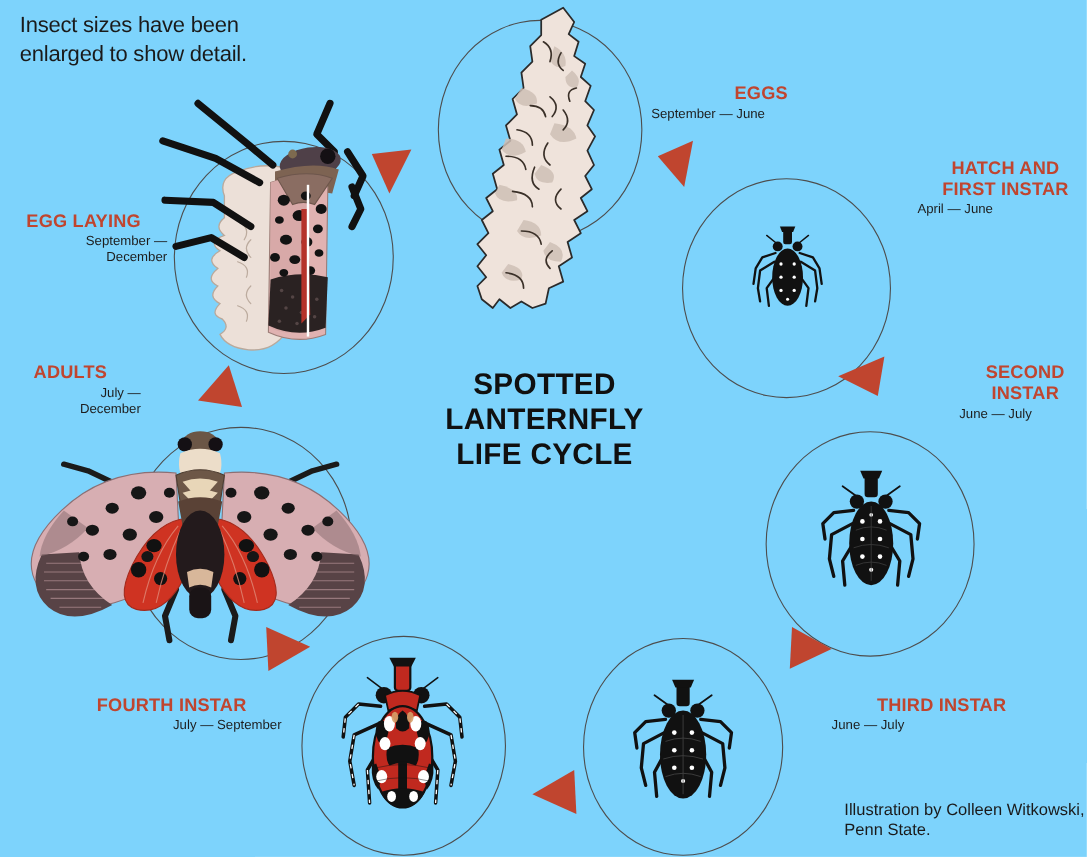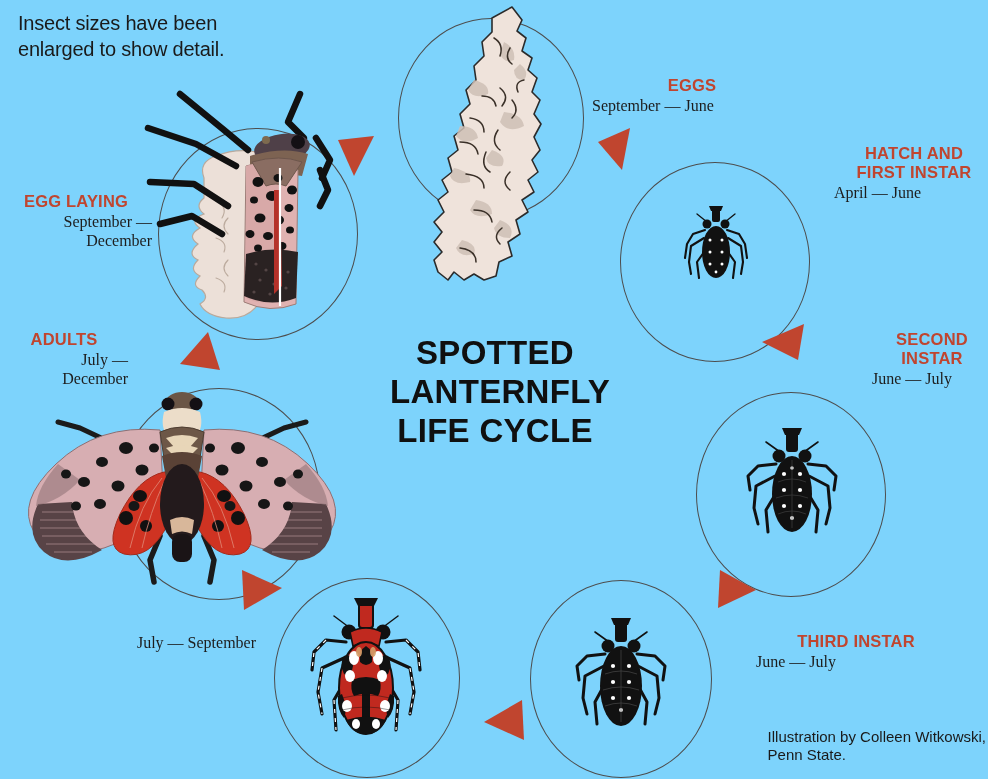--- a/index.html
+++ b/index.html
@@ -31,36 +31,35 @@
   .stage-label .title{
     font-weight:bold;
     font-size:16.5px;
     color:#c0452f;
     letter-spacing:.2px;
     line-height:1.15;
     white-space:pre-line;
     text-align:center;
   }
   .stage-label .dates{
-    font-size:16px;
+    font-size:12px;
     color:#1d1d1d;
     line-height:1.2;
     white-space:pre-line;
     margin-top:1px;
-    font-family:Liberation Serif, serif;
   }
   .ta-right{ text-align:right; }
   .ta-left{ text-align:left; }
 
   .center-title{
     position:absolute;
     left:390px; top:334px;
     width:210px;
     text-align:center;
-    font-size:33px;
+    font-size:27px;
     font-weight:bold;
     line-height:1.18;
     color:#101010;
     letter-spacing:.3px;
     white-space:pre-line;
   }
 
   .credit{
     position:absolute;
     right:18px; bottom:14px;
@@ -538,20 +537,21 @@
 INSTAR</div>
     <div class="dates">June — July</div>
   </div>
 
   <div class="stage-label ta-left" style="left:756px; top:632px; width:200px;">
     <div class="title">THIRD INSTAR</div>
     <div class="dates">June — July</div>
   </div>
 
   <div class="stage-label ta-right" style="left:56px; top:632px; width:200px;">
+    <div class="title">FOURTH INSTAR</div>
     <div class="dates">July — September</div>
   </div>
 
   <div class="stage-label ta-right" style="left:0px; top:330px; width:128px;">
     <div class="title">ADULTS</div>
     <div class="dates">July —
 December</div>
   </div>
 
   <div class="center-title">SPOTTED

